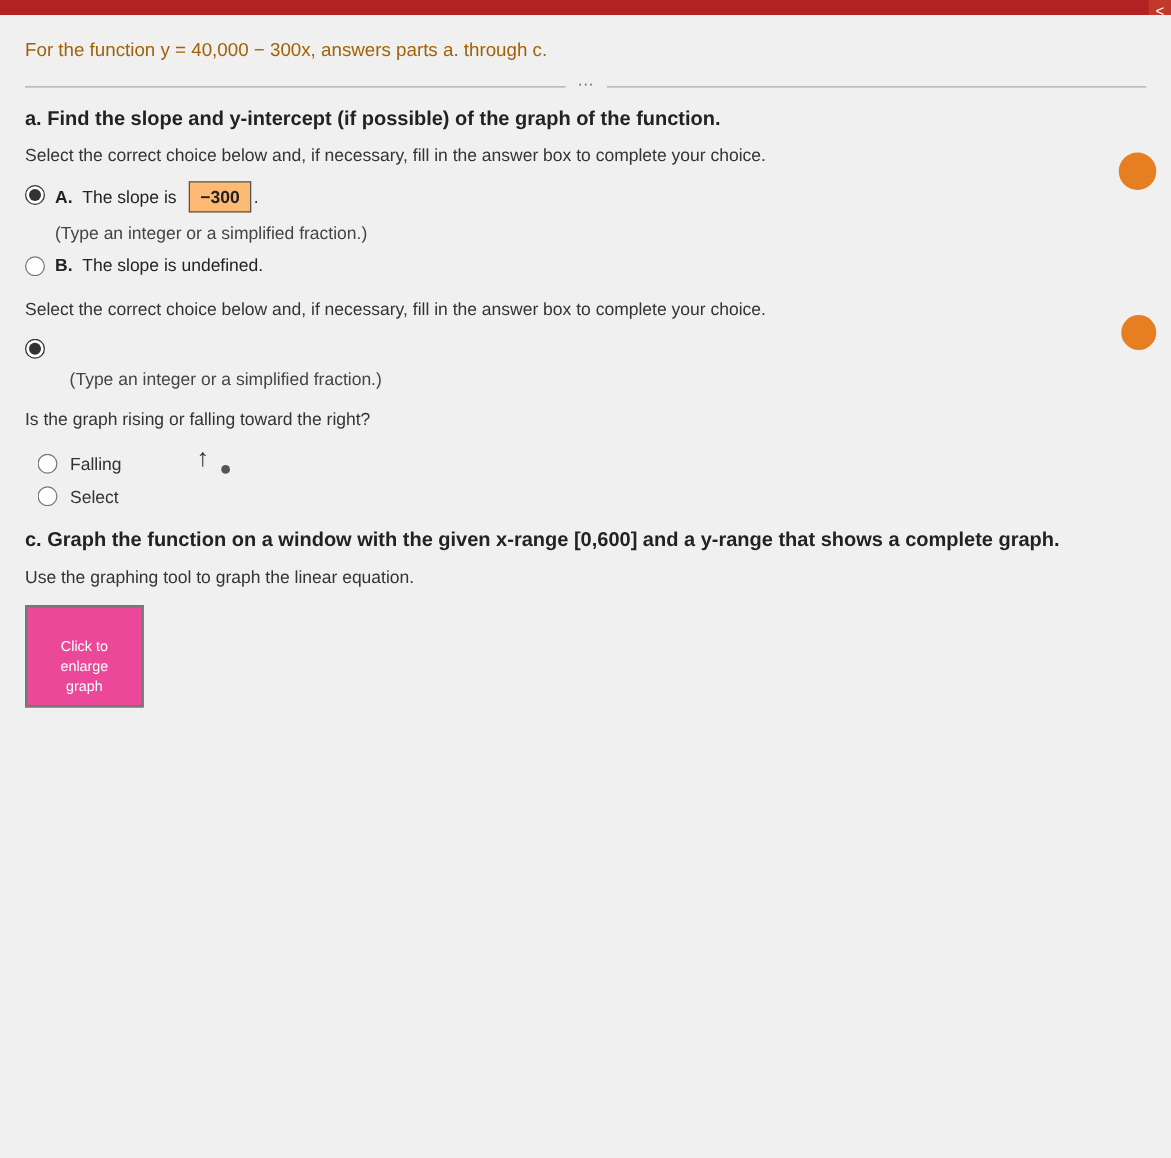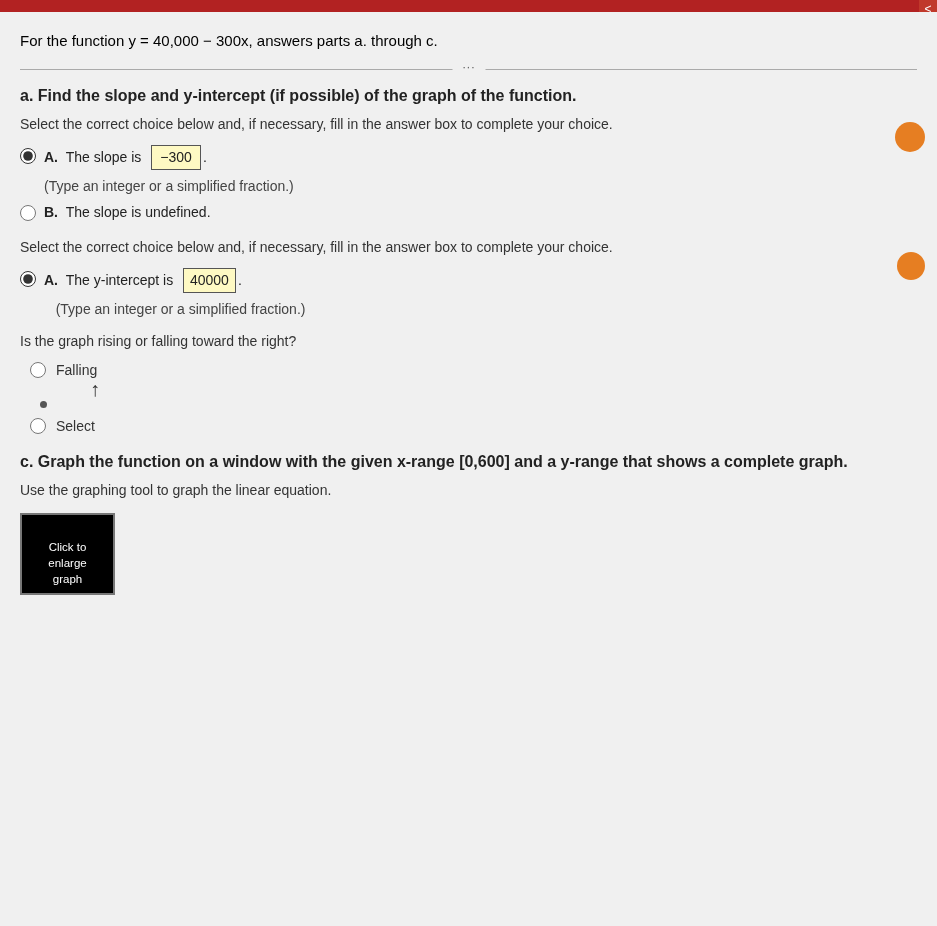--- a/index.html
+++ b/index.html
@@ -42,21 +42,21 @@
     .main-content {
       background-color: #f0f0f0;
       margin: 0;
       padding: 18px 20px 20px 20px;
       min-height: 914px;
       position: relative;
     }
 
     .question-header {
       font-size: 15px;
-      color: #000000;
+      color: #a16207;
       margin-bottom: 16px;
       line-height: 1.5;
     }
 
     .part-label {
       font-size: 16px;
       font-weight: normal;
       color: #222;
       margin-bottom: 6px;
       line-height: 1.5;
@@ -93,24 +93,25 @@
 
     .radio-label strong {
       font-weight: bold;
     }
 
     .answer-box {
       display: inline-block;
       border: 1px solid #555;
       padding: 1px 6px;
       min-width: 50px;
-      background: #fef9c3;
+      background: #fdba74;
       font-size: 14px;
       text-align: center;
       margin: 0 2px;
+      font-weight: bold;
     }
 
     .sub-note {
       font-size: 14px;
       color: #444;
       margin-left: 24px;
       margin-bottom: 8px;
       display: block;
     }
 
@@ -234,40 +235,35 @@
     </div>
   </div>
 
   <div class="section-gap">
     <div class="instruction">
       <span>Select the correct choice below and, if necessary, fill in the answer box to complete your choice.</span>
     </div>
 
     <div class="radio-option">
       <input type="radio" name="yintercept" checked="" style="">
-      <div class="radio-label">
-        <strong>A.</strong>
-        &nbsp;<span>The y-intercept is</span>
-        &nbsp;<span class="answer-box">40000</span><span>.</span>
-      </div>
     </div>
     <div class="sub-note">
       &nbsp;&nbsp;&nbsp;<span>(Type an integer or a simplified fraction.)</span>
     </div>
 
   </div>
 
   <div class="part-b-section">
     <div class="instruction">
       <span>Is the graph rising or falling toward the right?</span>
     </div>
 
     <div style="margin-top: 10px; margin-left: 10px;">
 
-      <div style="display: flex; align-items: flex-start; margin-bottom: 10px; flex-direction: column;">
+      <div style="display: flex; align-items: flex-end; margin-bottom: 10px;">
         <div class="falling-rising-option">
           <input type="radio" name="direction" style="">
           <span>Falling</span>
         </div>
 
         <span style="margin-left: 60px; font-size: 20px; color: #333; font-family: serif;">↑</span>
 
         <span style="margin-left: 10px; width: 7px; height: 7px; background: #555; border-radius: 50%; display: inline-block;"></span>
       </div>
 
@@ -280,21 +276,21 @@
 
   <div class="part-c-section">
     <div class="part-label">
       <strong>c. Graph the function on a window with the given x-range [0,600] and a y-range that shows a complete graph.</strong>
     </div>
     <div class="instruction" style="margin-top: 6px;">
       <span>Use the graphing tool to graph the linear equation.</span>
     </div>
 
     <div style="margin-top: 12px;">
-      <button class="graph-button-inner" style="background:#000000; border: 2px solid #777; width: 95px; height: 82px; cursor: pointer; display: flex; flex-direction: column; align-items: center; padding: 20px;">
+      <button class="graph-button-inner" style="background:#ec4899; border: 2px solid #777; width: 95px; height: 82px; cursor: pointer; display: flex; flex-direction: column; align-items: center; padding: 20px;">
 
         <svg width="50" height="40" viewBox="0 0 50 40">
 
           <line x1="8" y1="35" x2="8" y2="4" stroke="white" stroke-width="1.5"></line>
           <line x1="4" y1="32" x2="48" y2="32" stroke="white" stroke-width="1.5"></line>
 
           <polyline points="6,6 8,2 10,6" fill="white" stroke="white" stroke-width="1"></polyline>
           <polyline points="46,30 50,32 46,34" fill="white" stroke="white" stroke-width="1"></polyline>
 
           <line x1="4" y1="38" x2="14" y2="28" stroke="white" stroke-width="1.2"></line>

